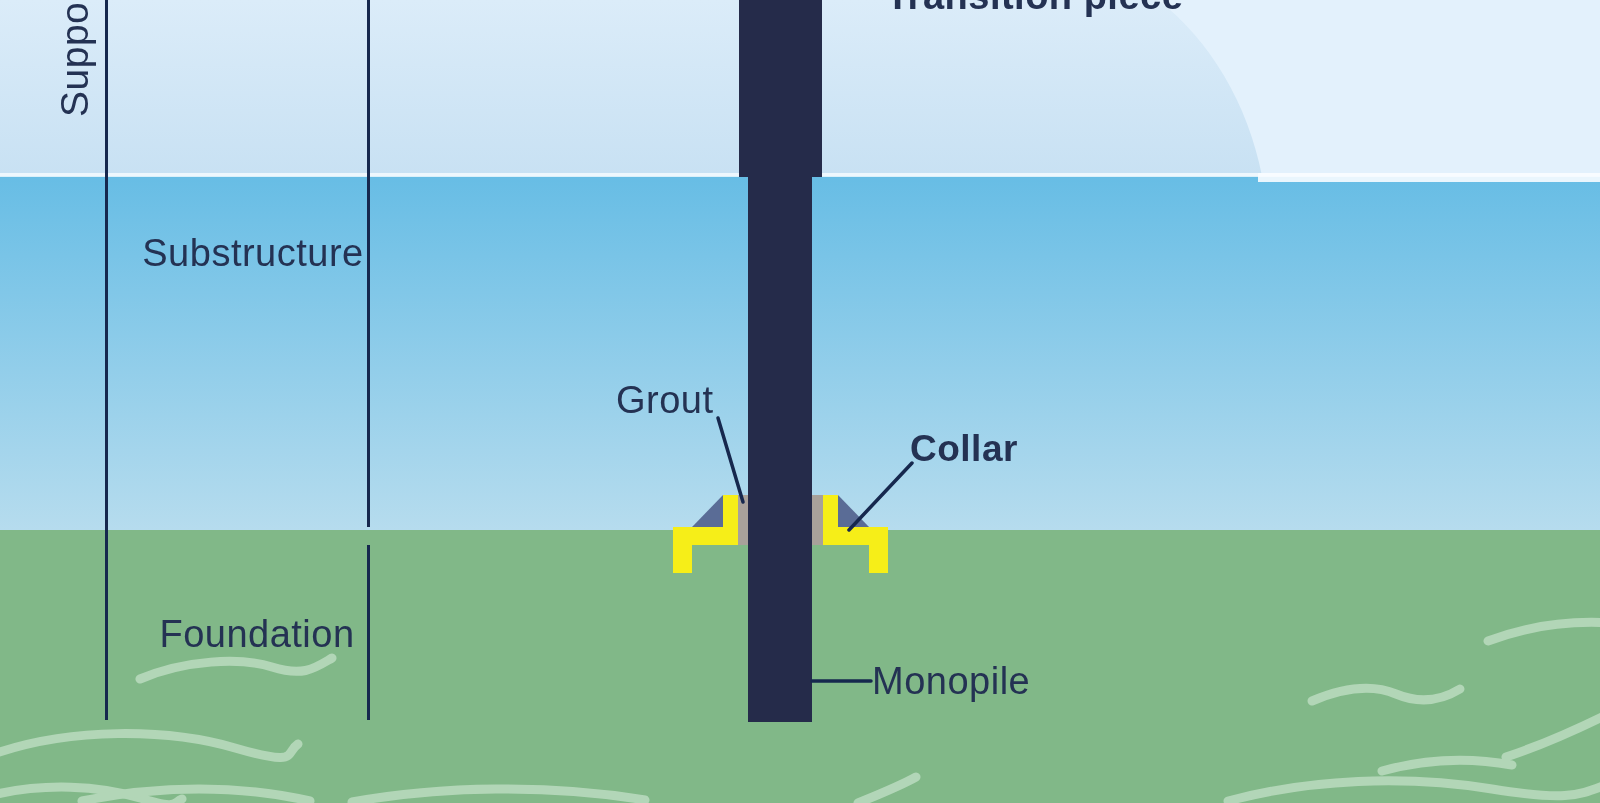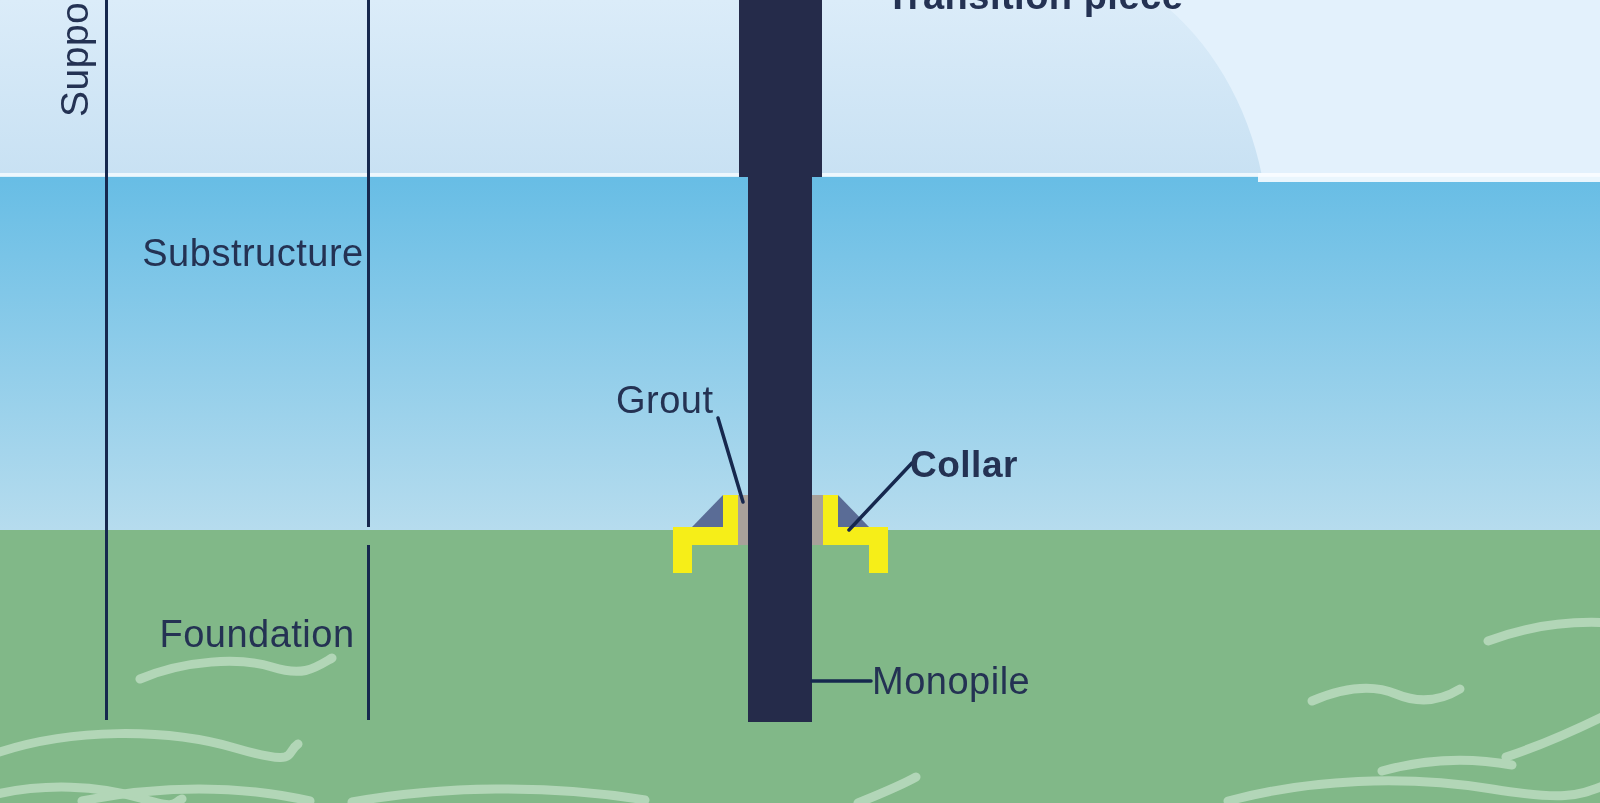--- a/index.html
+++ b/index.html
@@ -31,21 +31,21 @@
     left: 52px;
     top: 117px;
     transform: rotate(-90deg);
     transform-origin: 0 0;
     font-size: 39px;
   }
   .lbl-transition  { left: 886px;  top: -27px; }
   .lbl-substructure{ left: 106px;  top: 230px; width: 262px; margin-left: 16px; }
   .lbl-foundation  { left: 106px;  top: 611px; width: 262px; margin-left: 20px; }
   .lbl-grout       { left: 616px;  top: 377px; }
-  .lbl-collar      { left: 910px;  top: 442px; }
+  .lbl-collar      { left: 910px;  top: 426px; }
   .lbl-monopile    { left: 872px;  top: 658px; }
 </style>
 </head>
 <body>
 
 <div class="stage">
 
   <svg class="scene" viewBox="0 0 1600 803" width="1600" height="803" xmlns="http://www.w3.org/2000/svg">
     <defs>
       <linearGradient id="skyG" x1="0" y1="0" x2="0" y2="1">

